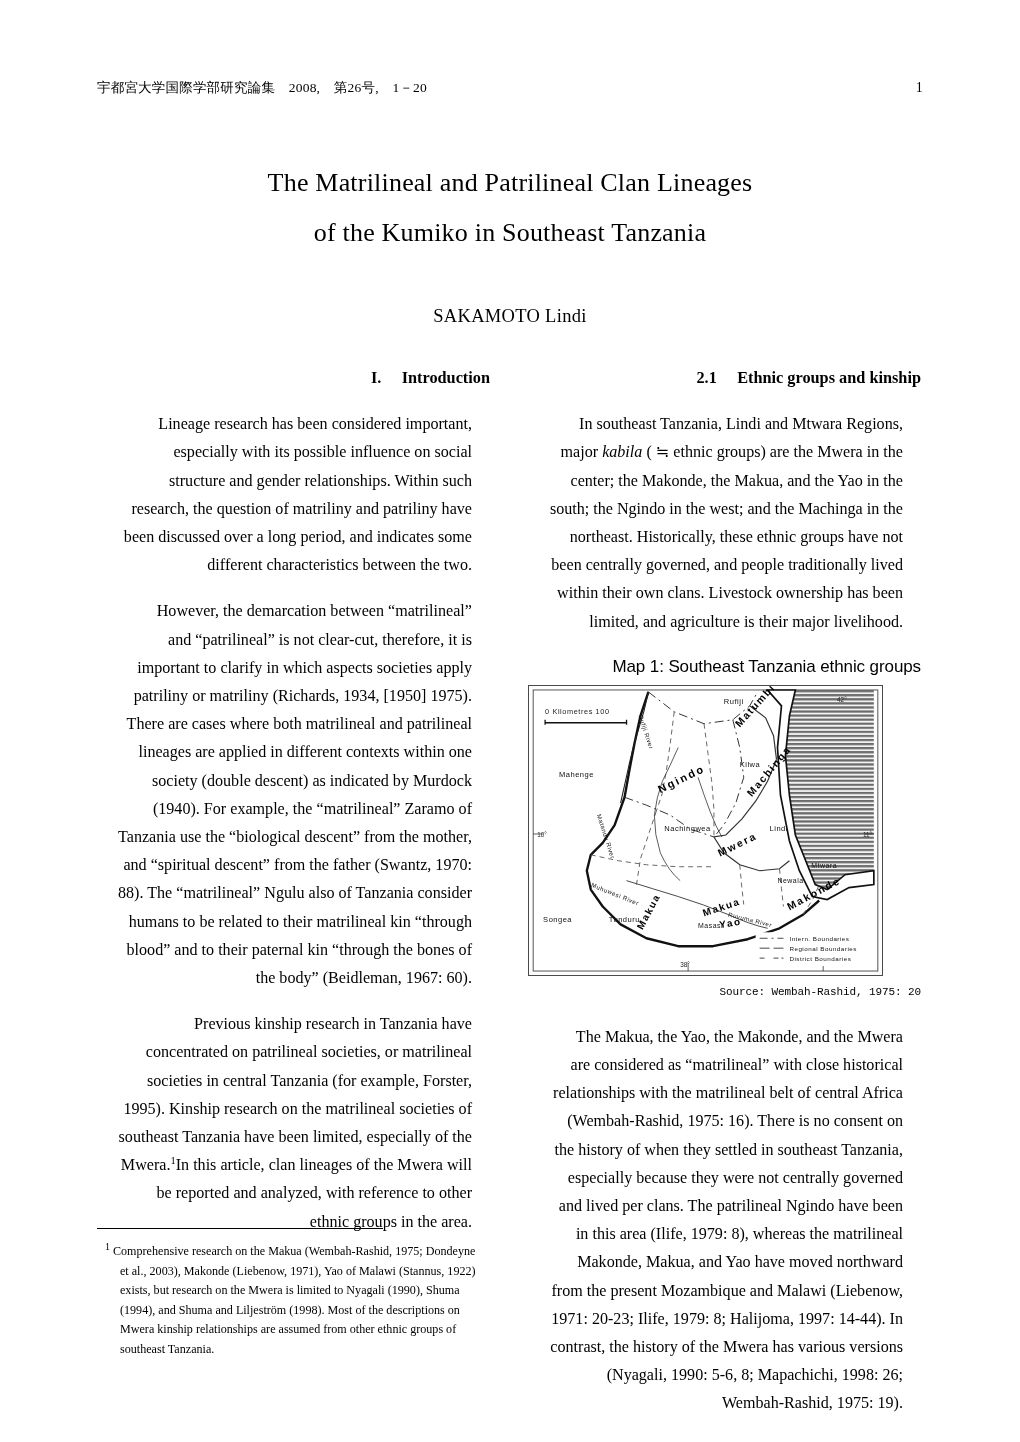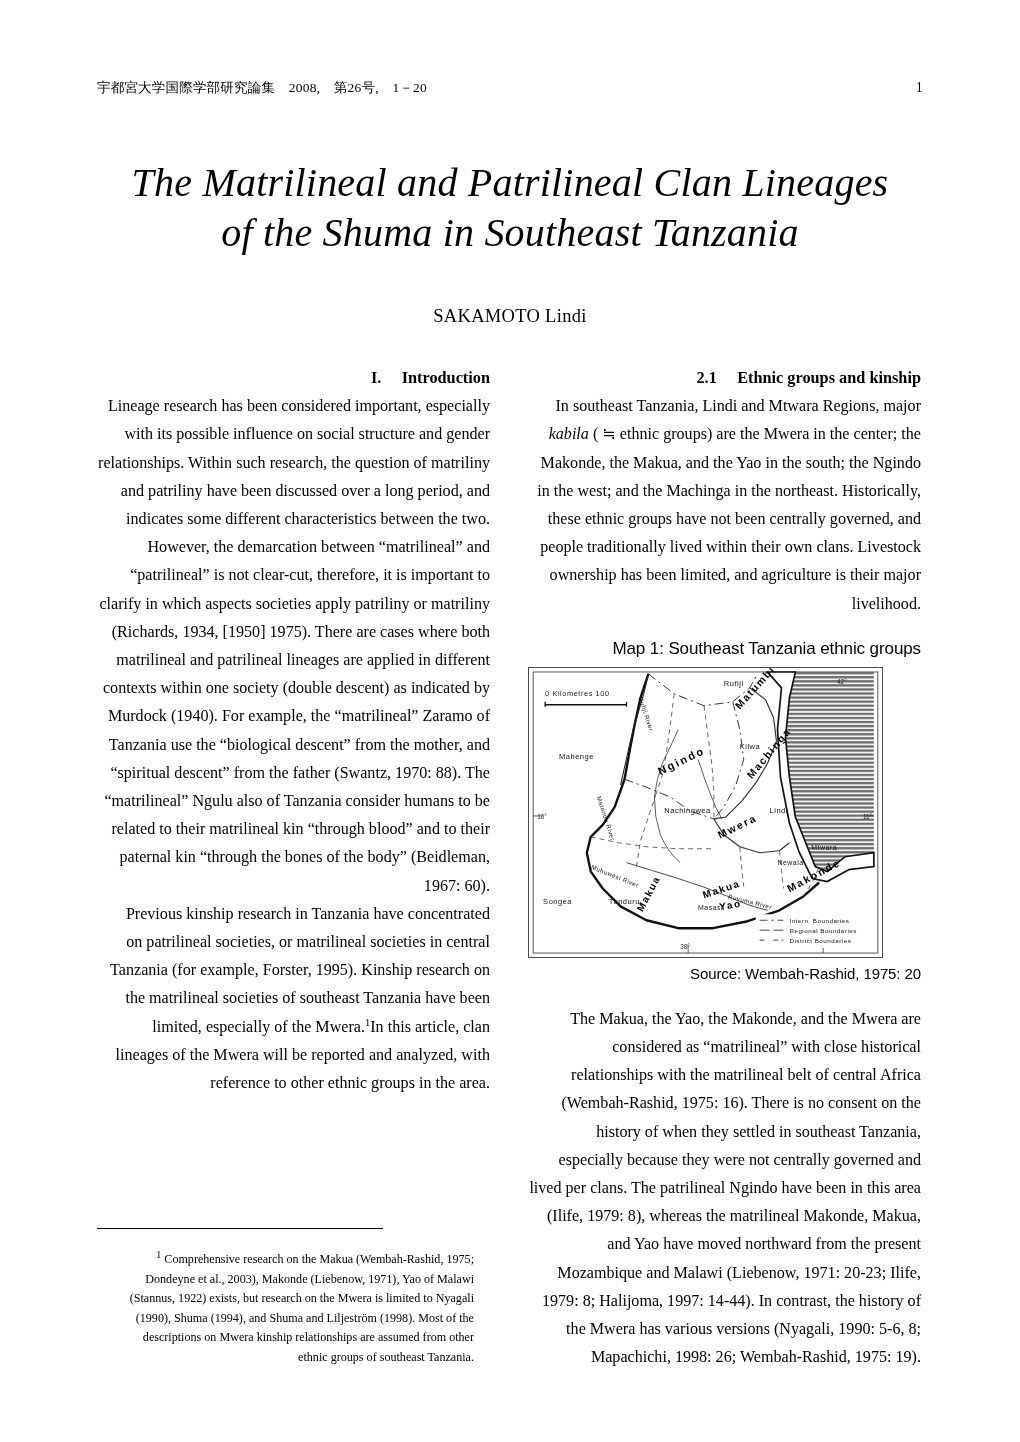--- a/index.html
+++ b/index.html
@@ -37,25 +37,24 @@
   .runhead-text { white-space: pre; }
   .runhead-page { font-size: 14px; }
 
   
   .title {
     position: absolute;
     left: 60px;
     top: 158px;
     width: 900px;
     text-align: center;
-    font-size: 40px;
+    font-size: 26px;
     line-height: 50px;
     font-weight: normal;
     letter-spacing: 0.2px;
-    font-style: italic;
   }
   .title-line { display: block; }
   .author {
     position: absolute;
     left: 60px;
     top: 306px;
     width: 900px;
     text-align: center;
     font-size: 18.5px;
     letter-spacing: 0.3px;
@@ -74,21 +73,21 @@
   .col-right { left: 528px; }
 
   .heading {
     font-weight: bold;
     font-size: 16.3px;
     line-height: 28.2px;
     margin: 0;
     white-space: pre;
   }
   p.body {
-    margin: 0;
+    margin: 18px;
     text-indent: 0;
   }
   p.body.indent { text-indent: 24px; }
   .ital { font-style: italic; }
 
   
   .footnote {
     position: absolute;
     left: 97px;
     top: 1228px;
@@ -98,22 +97,21 @@
     width: 286px;
     height: 0;
     border-top: 1px solid #000;
     margin: 0 0 7px 0;
   }
   .footnote-body {
     font-size: 12.1px;
     line-height: 19.6px;
     padding-left: 15px;
     text-indent: -15px;
-    margin: 16px;
-    text-align: right;
+    margin: 8px;
   }
   .fn-mark {
     font-size: 10px;
     vertical-align: super;
     padding-right: 3px;
   }
   sup.ref {
     font-size: 10.5px;
     vertical-align: super;
     line-height: 0;
@@ -121,22 +119,22 @@
 
   
   .map-caption {
     font-family: "Liberation Sans", sans-serif;
     font-size: 17px;
     line-height: 20px;
     margin: 0 0 8px 0;
     letter-spacing: -0.1px;
   }
   .map-source {
-    font-family: Liberation Sans, sans-serif;
-    font-size: 15px;
+    font-family: Liberation Mono, monospace;
+    font-size: 11px;
     line-height: 18px;
     margin: 7px 0 0 0;
     letter-spacing: -0.1px;
   }
   .figure-block { margin: 21px 0 0 0; }
   .map-frame {
     position: relative;
     width: 355px;
     height: 291px;
     border: 1px solid #4a4a4a;
@@ -151,21 +149,21 @@
 
 <div class="page">
 
   <div class="runhead">
     <span class="runhead-text">宇都宮大学国際学部研究論集　2008,　第26号,　1－20</span>
     <span class="runhead-page">1</span>
   </div>
 
   <div class="title">
     <span class="title-line">The Matrilineal and Patrilineal Clan Lineages</span>
-    <span class="title-line">of the Shuma in Southeast Tanzania</span>
+    <span class="title-line">of the Kumiko in Southeast Tanzania</span>
   </div>
   <div class="author">SAKAMOTO  Lindi</div>
 
   <div class="col col-left">
     <p class="heading">I.　 Introduction</p>
     <p class="body">Lineage research has been considered important, especially with its possible influence on social structure and gender relationships. Within such research, the question of matriliny and patriliny have been discussed over a long period, and indicates some different characteristics between the two.</p>
     <p class="body indent">However, the demarcation between “matrilineal” and “patrilineal” is not clear-cut, therefore, it is important to clarify in which aspects societies apply patriliny or matriliny (Richards, 1934, [1950] 1975). There are cases where both matrilineal and patrilineal lineages are applied in different contexts within one society (double descent) as indicated by Murdock (1940). For example, the “matrilineal” Zaramo of Tanzania use the “biological descent” from the mother, and “spiritual descent” from the father (Swantz, 1970: 88). The “matrilineal” Ngulu also of Tanzania consider humans to be related to their matrilineal kin “through blood” and to their paternal kin “through the bones of the body” (Beidleman, 1967: 60).</p>
     <p class="body indent"><span>Previous kinship research in Tanzania have concentrated on patrilineal societies, or matrilineal societies in central Tanzania (for example, Forster, 1995). Kinship research on the matrilineal societies of southeast Tanzania have been limited, especially of the Mwera.</span><sup class="ref">1</sup><span>In this article, clan lineages of the Mwera will be reported and analyzed, with reference to other ethnic groups in the area.</span></p>
   </div>
 

